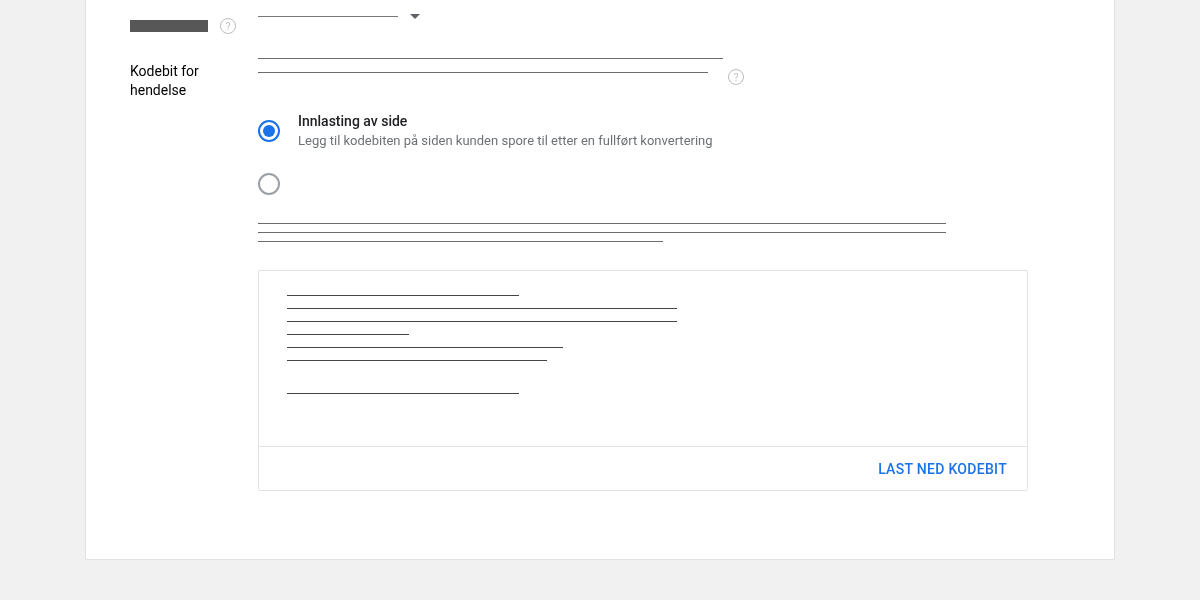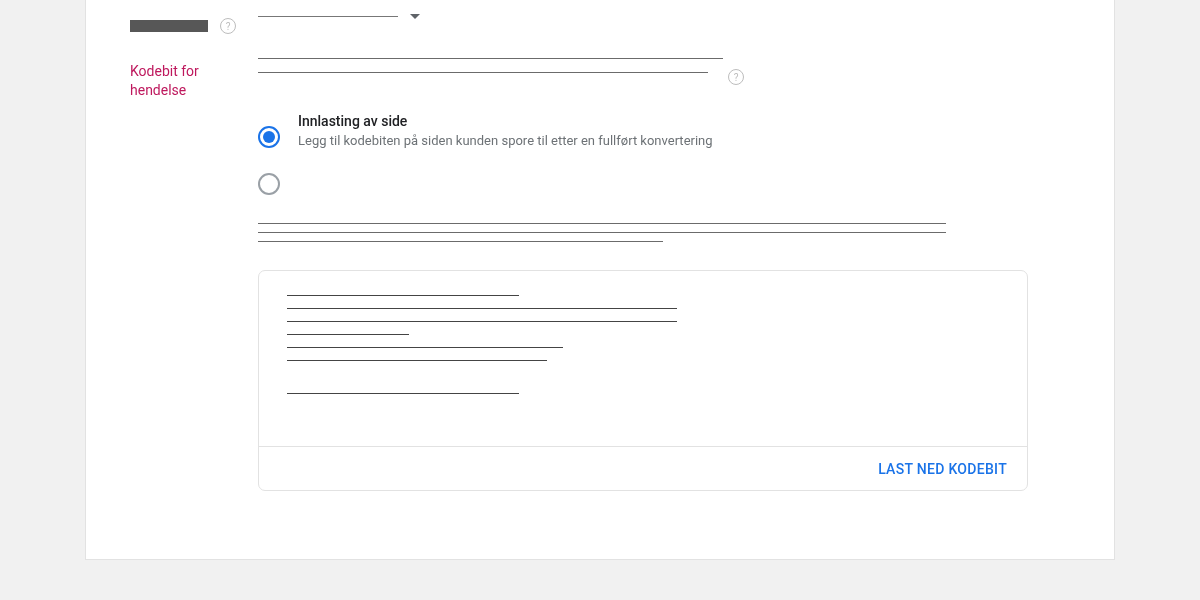--- a/index.html
+++ b/index.html
@@ -30,21 +30,21 @@
     flex-shrink: 0;
     padding-top: 4px;
   }
   .label-placeholder {
     height: 12px;
     background: #575757;
     width: 78px;
   }
   .label-text {
     font-size: 14px;
-    color: #be185d;
+    color: #000000;
     line-height: 1.35;
   }
   .help-circle {
     display: inline-flex;
     align-items: center;
     justify-content: center;
     width: 16px; height: 16px;
     border: 1px solid #bdbdbd;
     border-radius: 50%;
     color: #bdbdbd;
@@ -89,21 +89,21 @@
     align-items: center;
     gap: 14px;
   }
   .intro-with-help .rline { flex: 0 0 450px; }
   
   .radio-list {
     margin-top: 28px;
   }
   .radio-item {
     display: flex;
-    align-items: flex-end;
+    align-items: center;
     gap: 18px;
     margin-bottom: 24px;
   }
   .radio-outer {
     width: 22px; height: 22px;
     border: 2px solid #9aa0a6;
     border-radius: 50%;
     display: flex;
     align-items: center;
     justify-content: center;
@@ -132,21 +132,21 @@
   .para {
     margin-top: 28px;
     width: 688px;
   }
   .para .rline { margin-bottom: 8px; }
   .para .rline.short { width: 405px; }
   
   .code-card {
     margin-top: 28px;
     border: 1px solid #e2e2e2;
-    border-radius: 7px;
+    border-radius: 2px;
     width: 770px;
   }
   .code-body {
     padding: 24px 28px 40px 28px;
   }
   .code-body .cline {
     height: 1px;
     background: #444;
     margin-bottom: 12px;
   }

